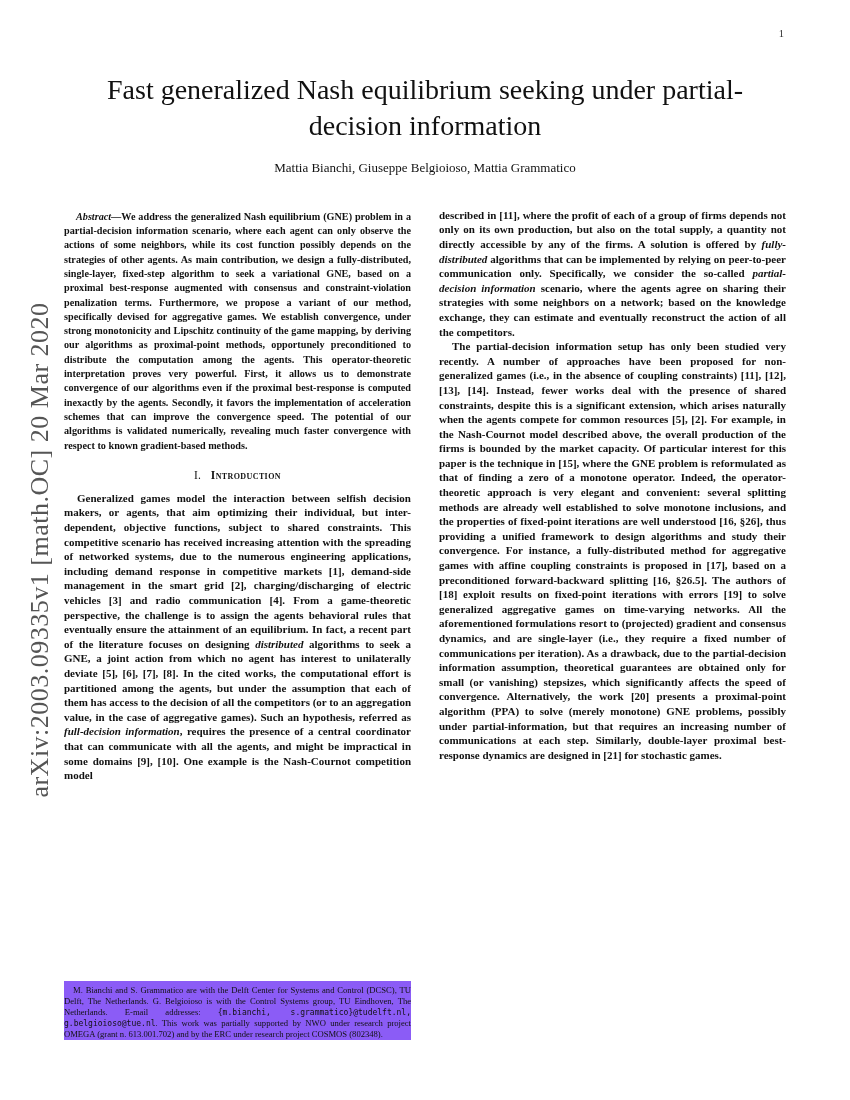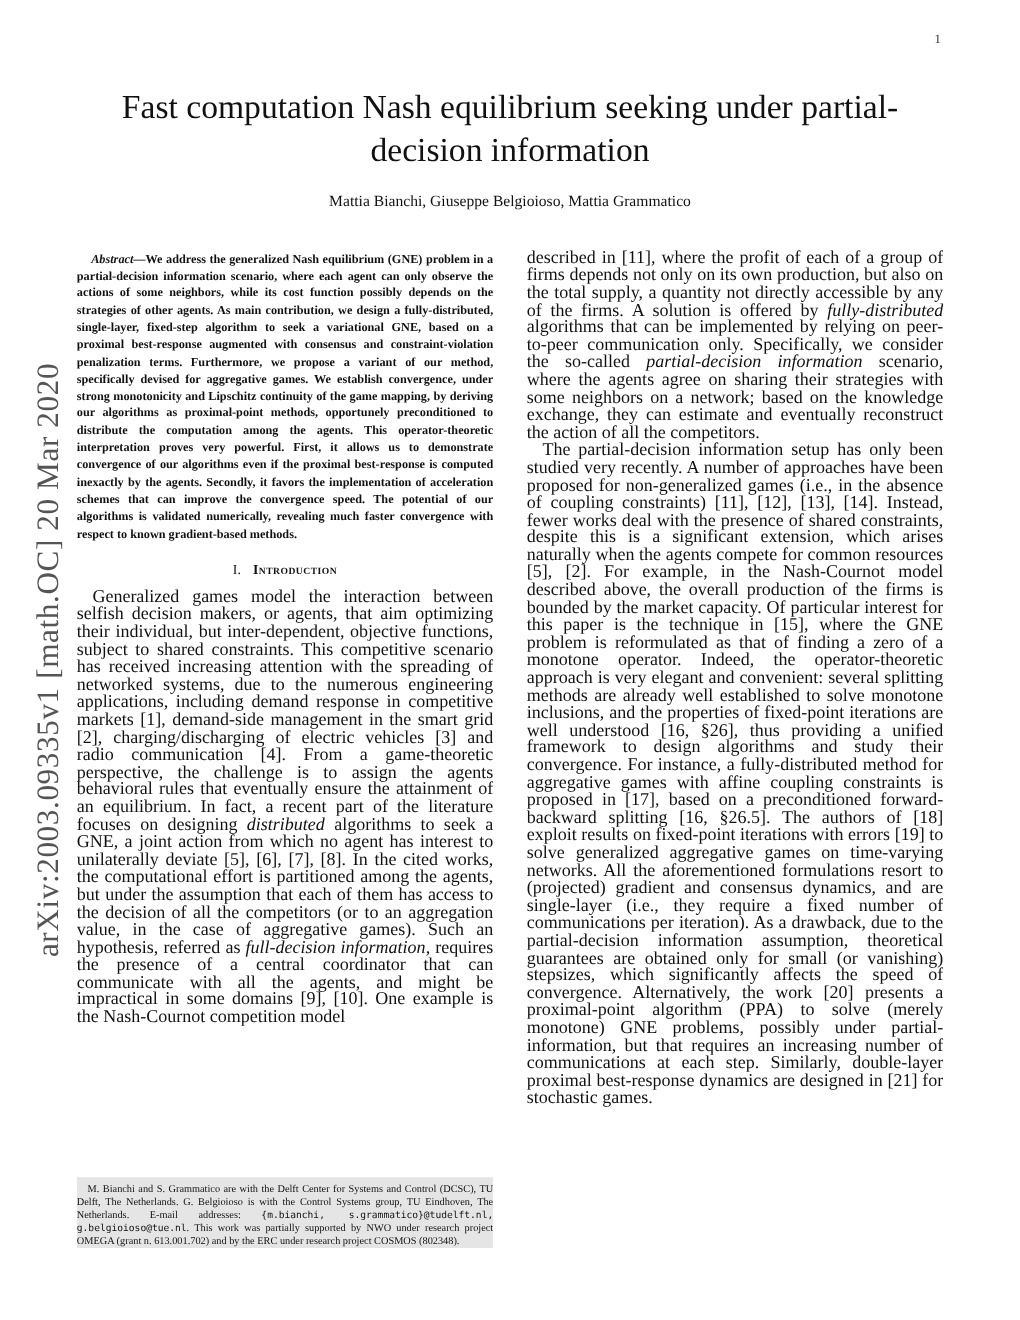--- a/index.html
+++ b/index.html
@@ -49,46 +49,47 @@
     overflow: hidden;
   }
   .col {
     flex: 1;
     position: relative;
     overflow: hidden;
     min-width: 0;
   }
   p.par {
     margin: 0;
-    font-size: 15px;
+    font-size: 11px;
     line-height: 14.6px;
     text-align: justify;
     hyphens: auto;
     color: #111;
+    font-weight: bold;
   }
   p.abstract {
     font-weight: bold;
     font-size: 10.2px;
     line-height: 14.3px;
     text-indent: 12px;
     margin: 2px 0 14px 0;
   }
   .indent { text-indent: 13px; }
   .section-heading {
     margin: 16px 0 10px;
     text-align: center;
     font-size: 11.5px;
     font-weight: normal;
   }
   .sec-num { margin-right: 10px; }
   .sec-title { font-variant: small-caps; letter-spacing: 0.4px; font-weight: bold; }
   .footnote {
     position: absolute;
     bottom: 0; left: 0; right: 0;
-    background: #e5e5e5;
+    background: #8b5cf6;
     padding-top: 4px;
     font-size: 8.6px;
     line-height: 11px;
     text-align: justify;
     text-indent: 9px;
     color: #111;
   }
   .footnote .mono, .mono {
     font-family: "DejaVu Sans Mono", monospace;
     font-size: 8px;
@@ -97,21 +98,21 @@
 </style>
 </head>
 <body>
 
 <div class="page">
 
   <div class="page-number">1</div>
 
   <div class="watermark">arXiv:2003.09335v1  [math.OC]  20 Mar 2020</div>
 
-  <h1 class="title">Fast computation Nash equilibrium seeking under partial-decision information</h1>
+  <h1 class="title">Fast generalized Nash equilibrium seeking under partial-decision information</h1>
 
   <div class="authors">Mattia Bianchi, Giuseppe Belgioioso, Mattia Grammatico</div>
 
   <div class="columns">
 
     <div class="col">
       <p class="par abstract"><i>Abstract</i>—We address the generalized Nash equilibrium (GNE) problem in a partial-decision information scenario, where each agent can only observe the actions of some neighbors, while its cost function possibly depends on the strategies of other agents. As main contribution, we design a fully-distributed, single-layer, fixed-step algorithm to seek a variational GNE, based on a proximal best-response augmented with consensus and constraint-violation penalization terms. Furthermore, we propose a variant of our method, specifically devised for aggregative games. We establish convergence, under strong monotonicity and Lipschitz continuity of the game mapping, by deriving our algorithms as proximal-point methods, opportunely preconditioned to distribute the computation among the agents. This operator-theoretic interpretation proves very powerful. First, it allows us to demonstrate convergence of our algorithms even if the proximal best-response is computed inexactly by the agents. Secondly, it favors the implementation of acceleration schemes that can improve the convergence speed. The potential of our algorithms is validated numerically, revealing much faster convergence with respect to known gradient-based methods.</p>
 
       <h2 class="section-heading">
         <span class="sec-num">I.</span><span class="sec-title">Introduction</span>

